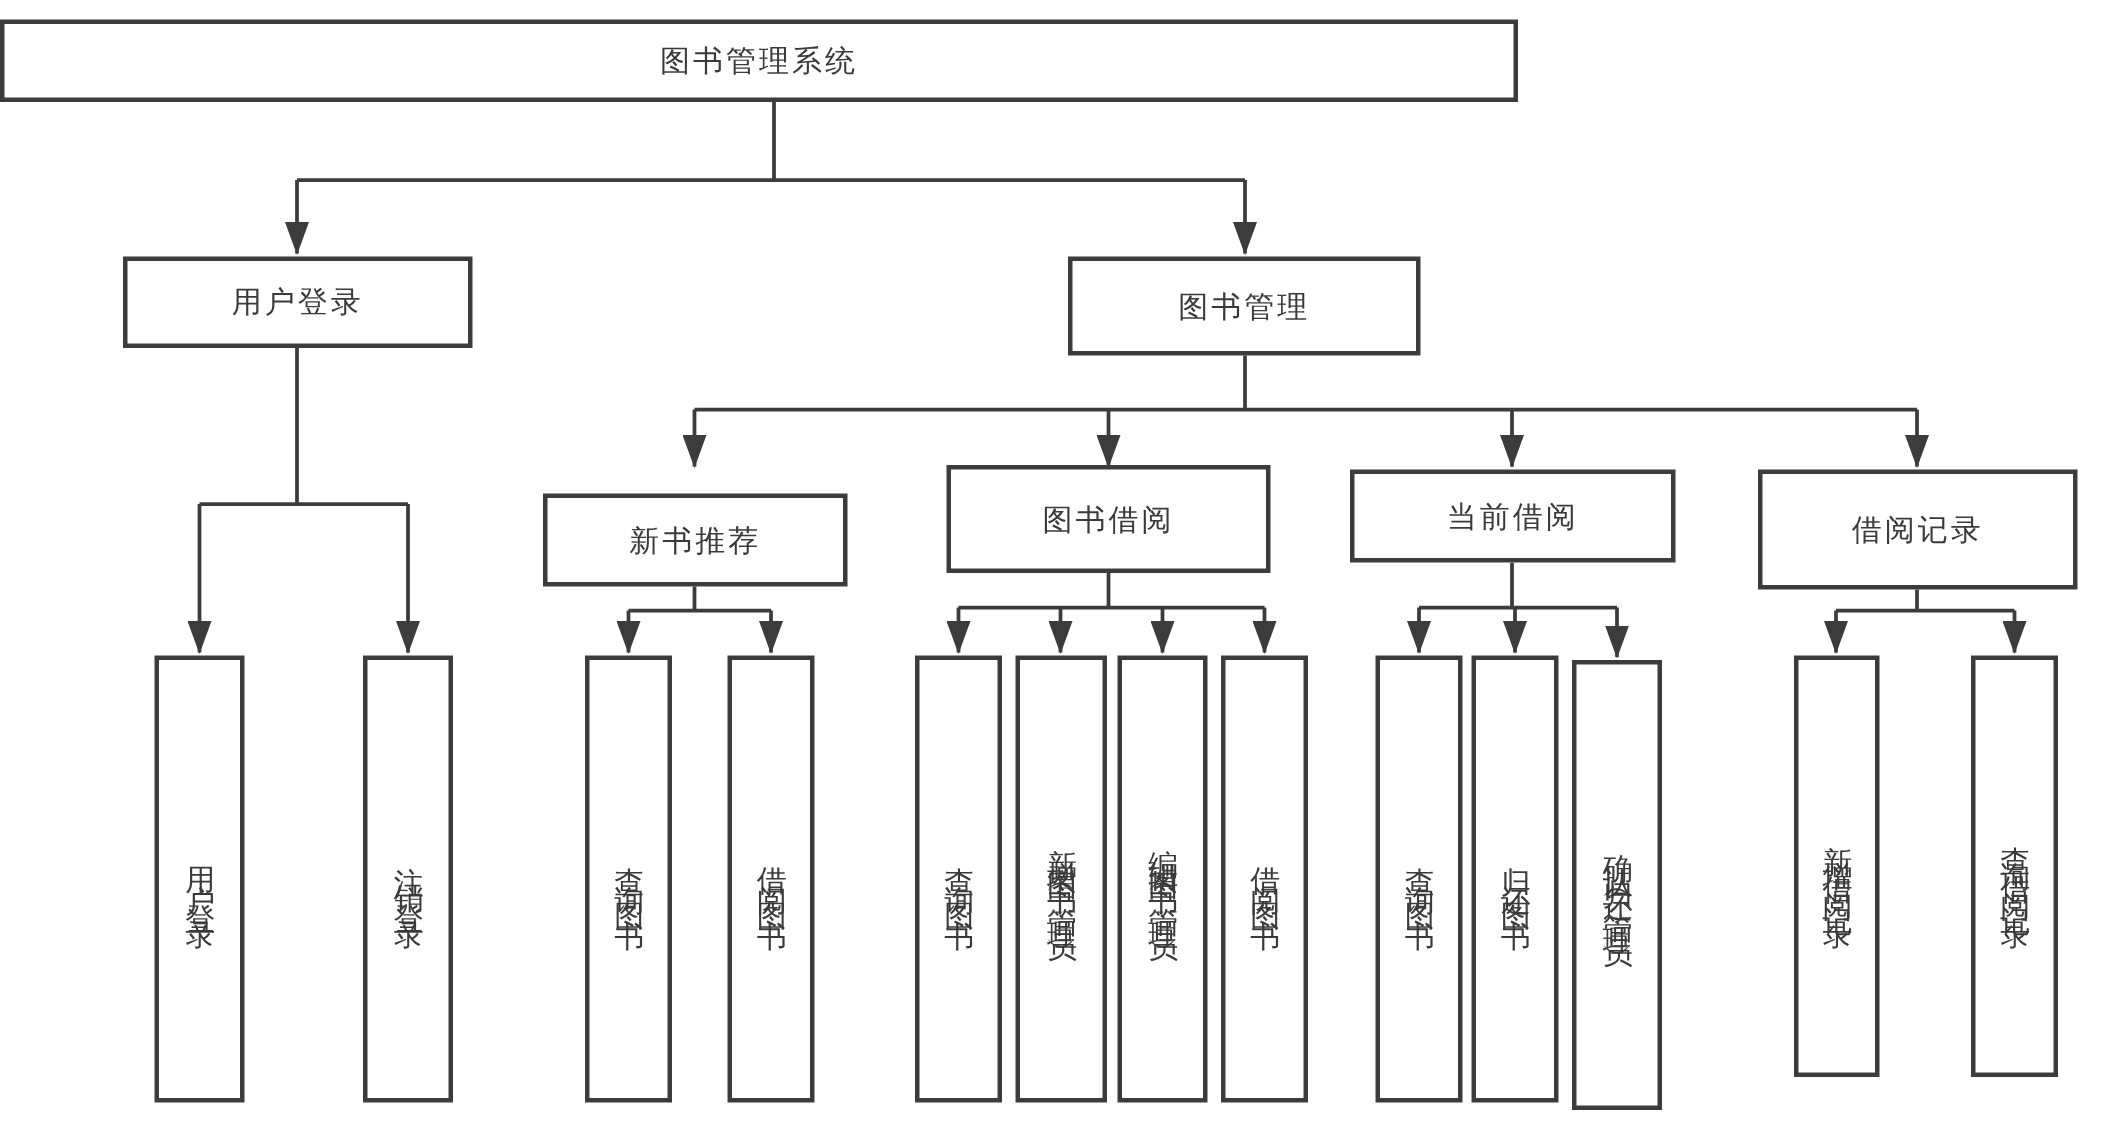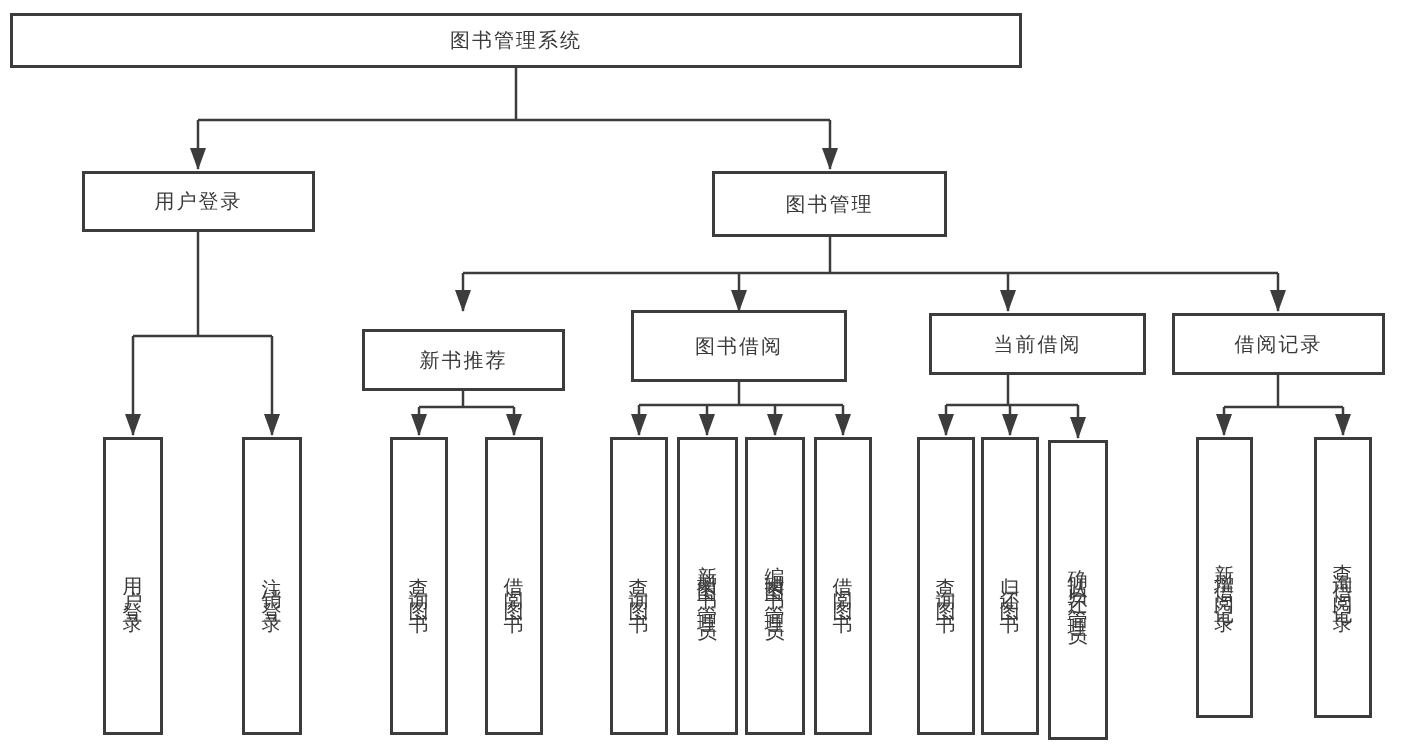--- a/index.html
+++ b/index.html
@@ -96,29 +96,29 @@
       <path d="M1010,405 V435" marker-end="url(#arrow)"></path>
       <path d="M1078,405 V438" marker-end="url(#arrow)"></path>
 
       <path d="M1278,375 V407"></path>
       <path d="M1224,407 H1343"></path>
       <path d="M1224,407 V435" marker-end="url(#arrow)"></path>
       <path d="M1343,407 V435" marker-end="url(#arrow)"></path>
     </g>
   </svg>
 
-  <div class="node h-node" style="left:10px; top:13px; width:1012px; height:55px;">图书管理系统</div>
+  <div class="node h-node" style="left:0; top:13px; width:1012px; height:55px;">图书管理系统</div>
 
   <div class="node h-node" style="left:82px; top:171px; width:233px; height:61px;">用户登录</div>
   <div class="node h-node" style="left:712px; top:171px; width:235px; height:66px;">图书管理</div>
 
   <div class="node h-node" style="left:362px; top:329px; width:203px; height:62px;">新书推荐</div>
   <div class="node h-node" style="left:631px; top:310px; width:216px; height:72px;">图书借阅</div>
-  <div class="node h-node" style="left:900px; top:313px; width:217px; height:62px;margin-left:29px;">当前借阅</div>
-  <div class="node h-node" style="left:1172px; top:313px; width:213px; height:62px;">借阅记录</div>
+  <div class="node h-node" style="left:900px; top:313px; width:217px; height:62px;">当前借阅</div>
+  <div class="node h-node" style="left:1172px; top:313px; width:213px; height:80px;">借阅记录</div>
 
   <div class="node leaf" style="left:103px; top:437px; width:60px; height:298px;">用户登录</div>
   <div class="node leaf" style="left:242px; top:437px; width:60px; height:298px;">注销登录</div>
 
   <div class="node leaf" style="left:390px; top:437px; width:58px; height:298px;">查询图书</div>
   <div class="node leaf" style="left:485px; top:437px; width:58px; height:298px;">借阅图书</div>
 
   <div class="node leaf" style="left:610px; top:437px; width:58px; height:298px;">查询图书</div>
   <div class="node leaf" style="left:677px; top:437px; width:61px; height:298px; letter-spacing:8px;">新增图书（管理员）</div>
   <div class="node leaf" style="left:745px; top:437px; width:60px; height:298px; letter-spacing:8px;">编辑图书（管理员）</div>

